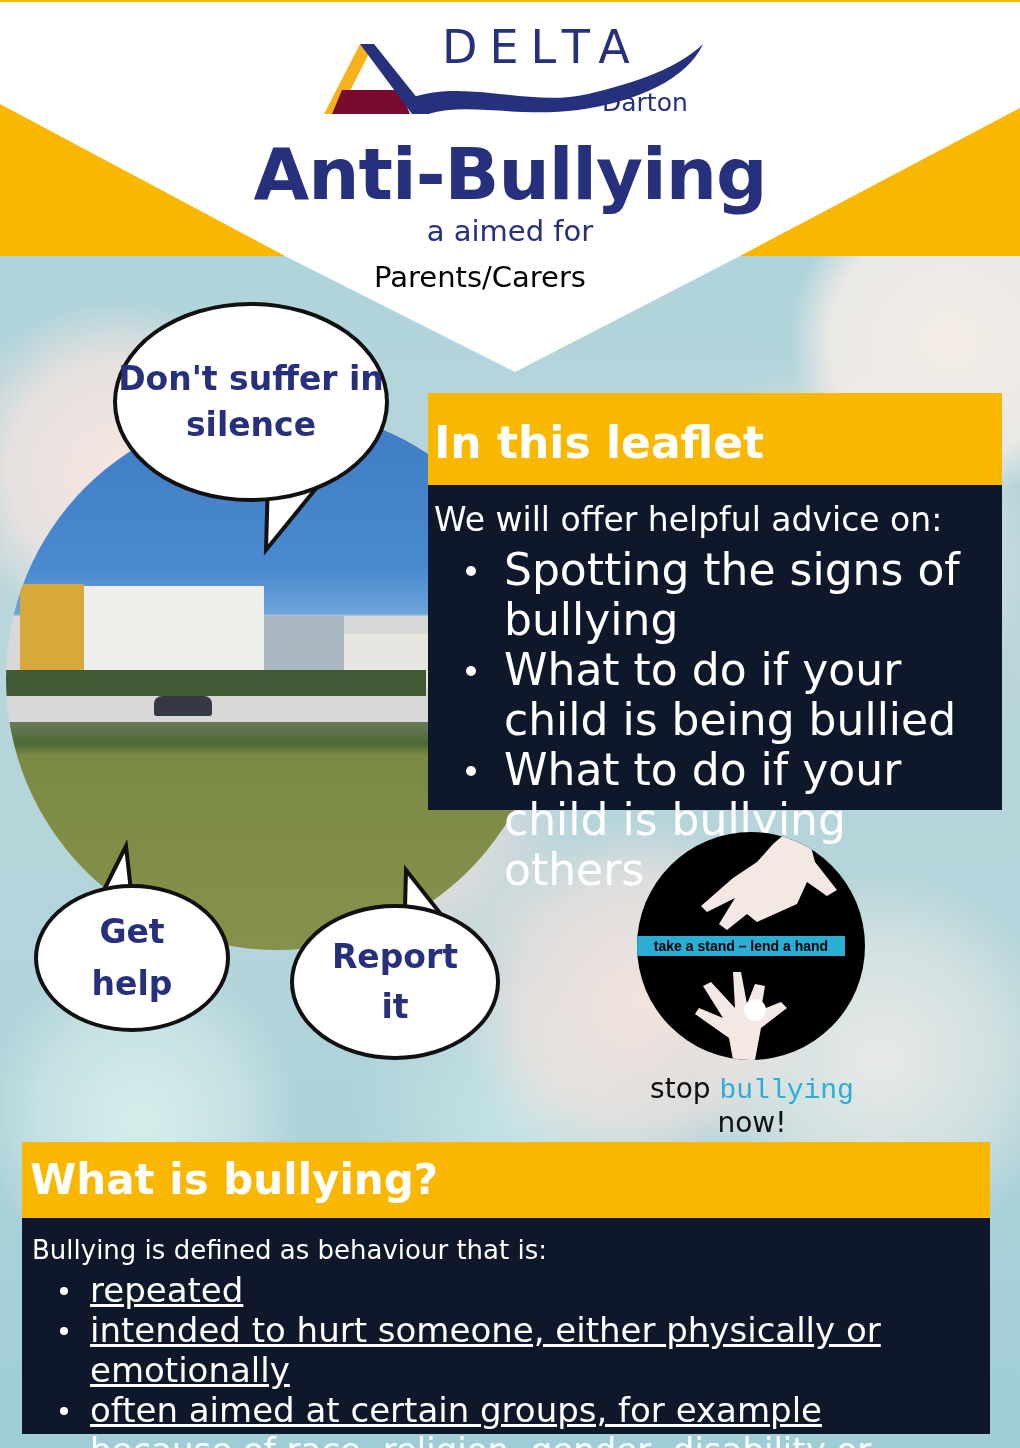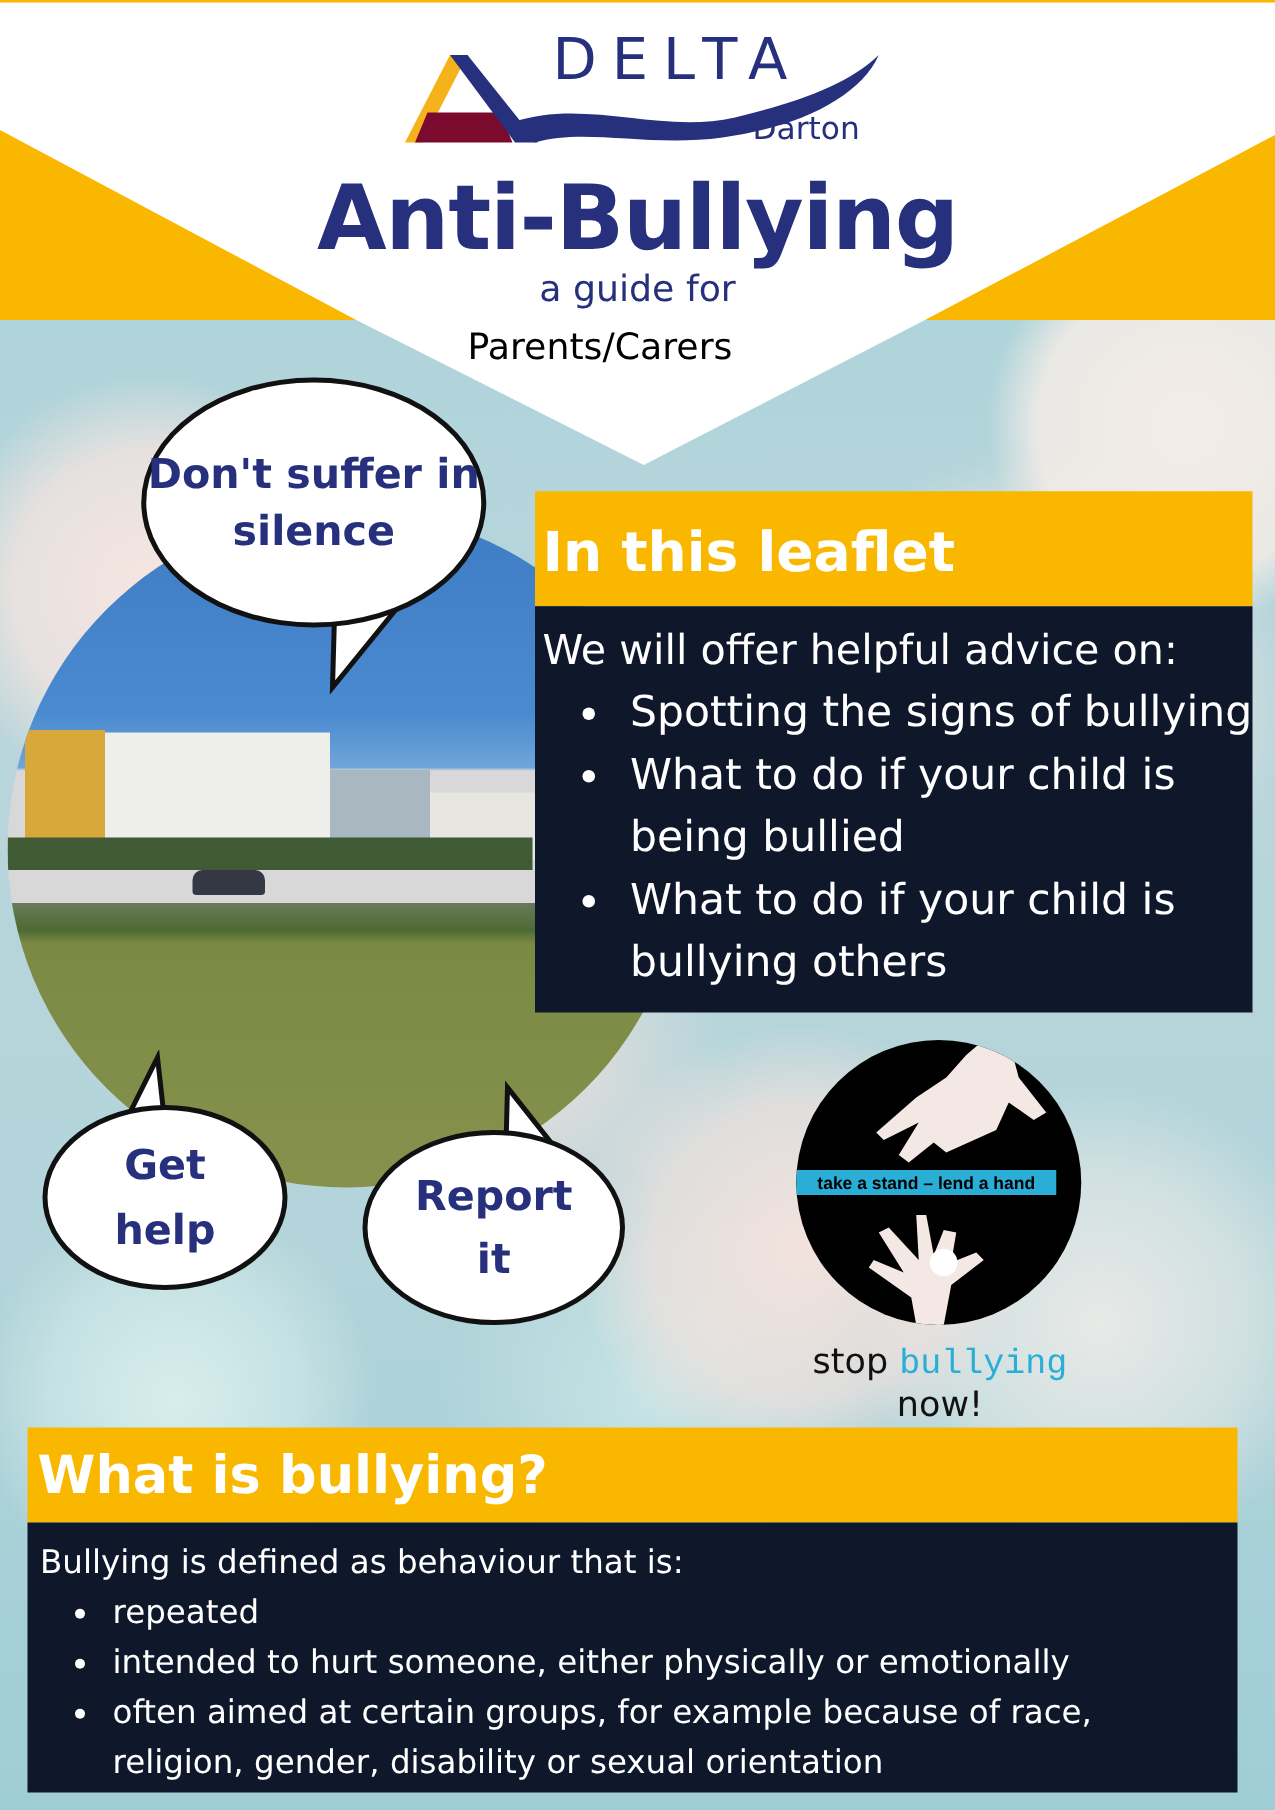--- a/index.html
+++ b/index.html
@@ -26,23 +26,23 @@
   .photo{position:absolute;left:6px;top:408px;width:542px;height:542px;border-radius:50%;overflow:hidden;
     background:linear-gradient(180deg,#3e7cc4 0%,#4a8ad0 30%,#6fa5d9 38%,#d8d8d8 38.5%,#d8d8d8 58%,#6a7a5a 58%,#4d6a33 62%,#7a8a44 64%,#86914c 100%);}
   .photo .bld{position:absolute;}
   .bubble{position:absolute;background:#fff;border:4px solid #111;border-radius:50%;display:flex;align-items:center;justify-content:center;text-align:center;color:#26307c;font-weight:bold;font-family:"DejaVu Sans",sans-serif;box-sizing:border-box;}
   .panel{position:absolute;}
   .panel-head{background:#f9b700;color:#fff;font-weight:bold;font-family:"DejaVu Sans",sans-serif;box-sizing:border-box;}
   .panel-body{background:#0f172a;color:#fff;font-family:"DejaVu Sans",sans-serif;box-sizing:border-box;}
   ul{margin:0;padding:0;list-style:none;}
   li{position:relative;}
   li:before{content:"";position:absolute;border-radius:50%;background:#fff;}
-  .leaflet li{padding-left:70px;font-size:34px;line-height:50px;}
+  .leaflet li{padding-left:70px;font-size:44px;line-height:50px;}
   .leaflet li:before{left:32px;top:21px;width:10px;height:10px;}
-  .what li{padding-left:58px;font-size:26px;line-height:40px;}
+  .what li{padding-left:58px;font-size:34px;line-height:40px;text-decoration:underline;}
   .what li:before{left:28px;top:17px;width:8px;height:8px;}
   .stop-logo{position:absolute;left:637px;top:832px;width:228px;height:228px;border-radius:50%;background:#000;overflow:hidden;}
   .stripe{position:absolute;left:0;top:104px;width:208px;height:20px;background:#2aaed6;color:#000;font-size:14px;text-align:center;line-height:20px;font-weight:bold;font-family:"Liberation Sans",sans-serif;}
   .stop-caption{position:absolute;left:636px;top:1072px;width:232px;text-align:center;font-size:28px;font-family:"DejaVu Sans",sans-serif;color:#111;}
   .stop-caption .hl{color:#2aaed6;font-family:Liberation Mono, monospace;}
 </style>
 </head>
 <body>
 
 <div class="bg"></div>
@@ -57,21 +57,21 @@
 <svg class="logo" viewBox="0 0 390 104" width="390" height="104">
   <polygon points="42,26 56,26 20,96 6,96" fill="#f6b21a"></polygon>
   <polygon points="24,72 82,72 92,96 14,96" fill="#7a0a2e"></polygon>
   <polygon points="42,26 56,26 112,96 94,96" fill="#26307c"></polygon>
   <path d="M92,80 C150,60 210,90 270,76 C320,64 360,50 385,26 C370,60 320,84 260,92 C200,100 150,84 110,96 Z" fill="#26307c"></path>
 </svg>
 <div class="delta-text">DELTA</div>
 <div class="darton-text">Darton</div>
 
 <div class="title">Anti-Bullying</div>
-<div class="subtitle1">a guide for</div>
+<div class="subtitle1">a aimed for</div>
 <div class="subtitle2">Parents/Carers</div>
 
 <div class="photo">
   <div class="bld" style="left:14px;top:176px;width:64px;height:96px;background:#d6a93a;"></div>
   <div class="bld" style="left:78px;top:178px;width:180px;height:100px;background:#eeeeea;"></div>
   <div class="bld" style="left:258px;top:208px;width:80px;height:72px;background:#a9b7c0;"></div>
   <div class="bld" style="left:338px;top:226px;width:100px;height:54px;background:#e8e6e0;"></div>
   <div class="bld" style="left:0;top:262px;width:420px;height:26px;background:#3f5a34;"></div>
   <div class="bld" style="left:148px;top:288px;width:58px;height:20px;background:#333844;border-radius:8px 8px 3px 3px;"></div>
 </div>

